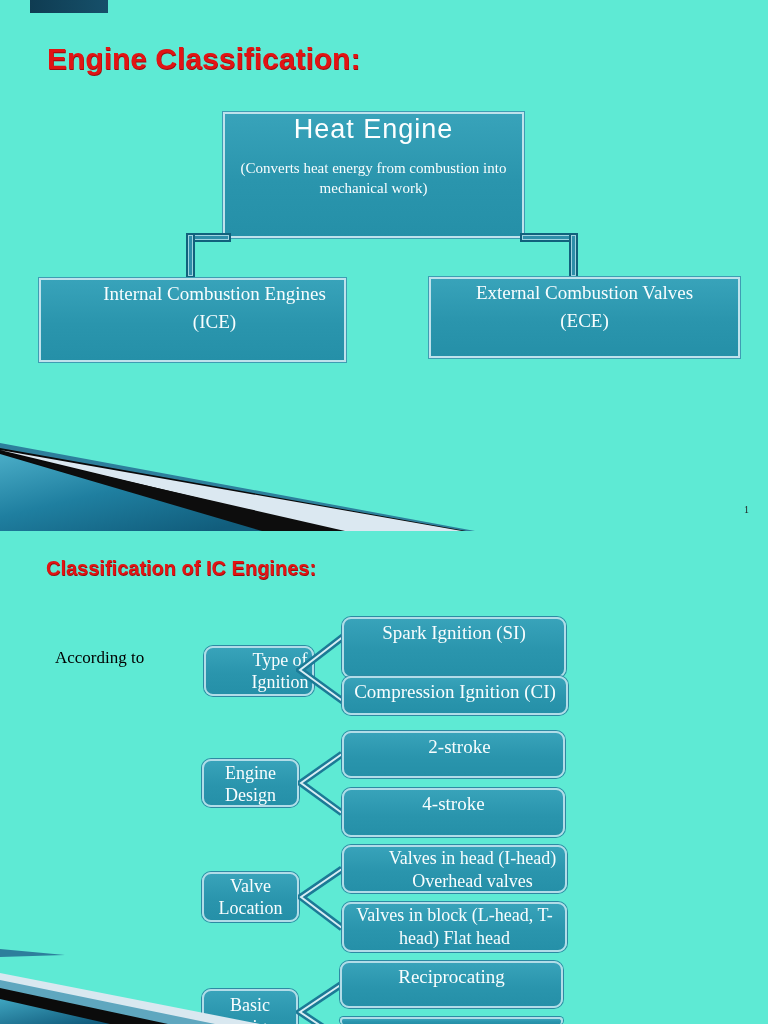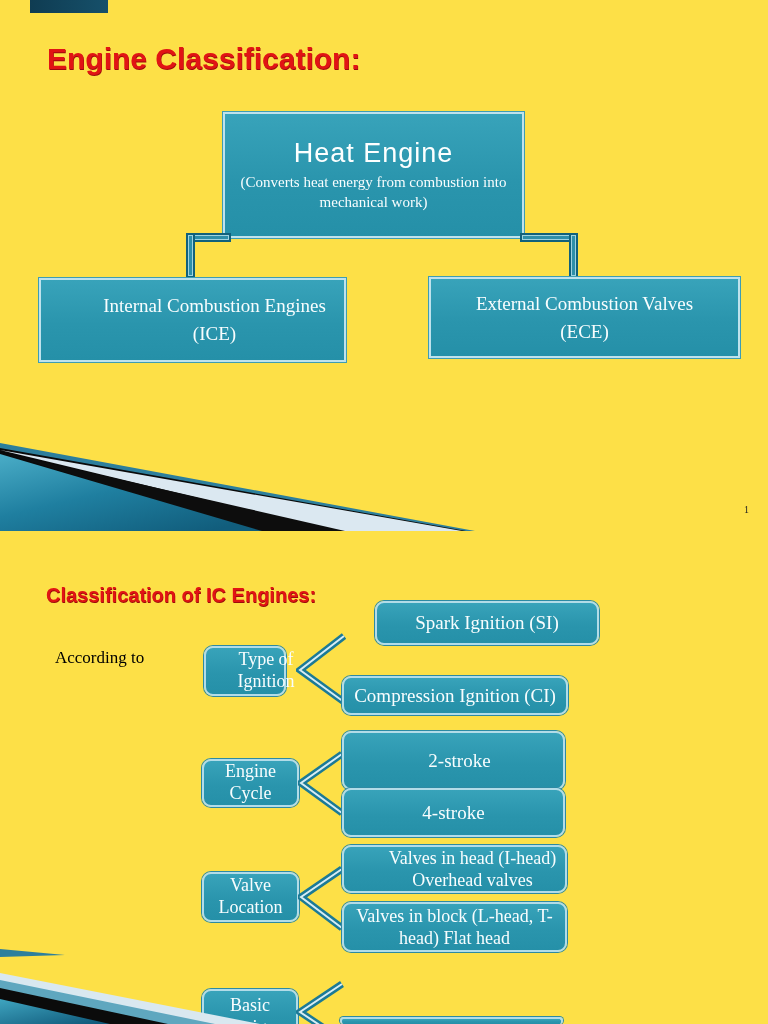--- a/index.html
+++ b/index.html
@@ -1,35 +1,35 @@
 <!DOCTYPE html>
 <html><head>
 <meta charset="utf-8">
 <style>
   html,body{margin:0;padding:0;background:#fff;}
-  #screen{position:relative;width:768px;height:1024px;background:#fde047;overflow:hidden;
+  #screen{position:relative;width:768px;height:1024px;background:#5eead4;overflow:hidden;
           font-family:"Liberation Serif","DejaVu Serif",serif;}
   .abs{position:absolute;}
 
   
   .slide-title{font-family:"Liberation Sans","DejaVu Sans",sans-serif;font-weight:bold;
                color:#e11414;text-shadow:0.5px 0.5px 0 #9b0b0b;}
   .t1{left:47px;top:42px;font-size:30px;letter-spacing:0px;}
-  .t2{left:46px;top:584px;font-size:20px;}
+  .t2{left:46px;top:557px;font-size:20px;}
 
   
   .tealbox{background:linear-gradient(180deg,#38a3ba 0%,#2a95ad 55%,#2590a8 100%);
            border:2px solid #bfe2ec;box-shadow:0 0 0 1px #3e9db3;
-           color:#f8fdfe;display:flex;flex-direction:column;align-items:center;justify-content:center;
+           color:#f8fdfe;display:flex;flex-direction:column;align-items:center;justify-content:flex-start;
            text-align:center;box-sizing:border-box;}
   .rounded{border-radius:9px;border-color:#b2dce8;box-shadow:0 0 0 1px #2d8aa3;}
 
   .heat-title{font-family:"Liberation Sans","DejaVu Sans",sans-serif;font-size:27px;
               font-weight:400;letter-spacing:1px;color:#fdffff;}
-  .heat-sub{font-size:15px;line-height:1.3;margin-top:4px;padding:0 14px;}
+  .heat-sub{font-size:15px;line-height:1.3;margin-top:14px;padding:0 14px;}
   .big-serif{font-size:19px;line-height:1.45;}
   .label-serif{font-size:18px;line-height:1.2;padding:2px 6px;}
 
   
   .conn{background:#2e8fa9;border:2px solid #11617c;box-sizing:border-box;
         box-shadow:inset 0 0 0 1px #9ed3e0;}
 
   
   .chev-dark{stroke:#1b7a96;stroke-width:7;fill:none;}
   .chev-light{stroke:#d8edf4;stroke-width:2;fill:none;}
@@ -84,42 +84,42 @@
     <polygon points="0,12 345,91 252,91" fill="#0d0d0d"></polygon>
     <polygon points="0,14 262,91 0,91" fill="url(#tg1)"></polygon>
   </svg>
 
   <div class="abs pagenum" style="left:744px;top:504px;">1</div>
 
   <div class="abs slide-title t2">Classification of IC Engines:</div>
 
   <div class="abs according" style="left:55px;top:648px;text-align:center;">According to</div>
 
-  <div class="abs tealbox rounded label-serif" style="left:204px;top:646px;width:82px;height:50px;padding-left:48px;">
+  <div class="abs tealbox rounded label-serif" style="left:204px;top:646px;width:110px;height:50px;padding-left:48px;">
     <div>Type of Ignition</div>
   </div>
   <svg class="abs" style="left:296px;top:628px;" width="50" height="80">
     <path class="chev-dark" d="M48,8 L4,42 L48,74"></path>
       <path class="chev-light" d="M48,8 L4,42 L48,74"></path>
   </svg>
-  <div class="abs tealbox rounded big-serif" style="left:342px;top:601px;width:224px;height:44px;margin-left:33px;">
+  <div class="abs tealbox rounded big-serif" style="left:342px;top:617px;width:224px;height:61px;">
     <div>Spark Ignition (SI)</div>
   </div>
   <div class="abs tealbox rounded big-serif" style="left:342px;top:676px;width:226px;height:39px;">
     <div>Compression Ignition (CI)</div>
   </div>
 
   <div class="abs tealbox rounded label-serif" style="left:202px;top:759px;width:97px;height:48px;">
-    <div>Engine Cycle</div>
+    <div>Engine Design</div>
   </div>
   <svg class="abs" style="left:298px;top:748px;" width="46" height="70">
     <path class="chev-dark" d="M44,6 L3,35 L44,65"></path>
       <path class="chev-light" d="M44,6 L3,35 L44,65"></path>
   </svg>
-  <div class="abs tealbox rounded big-serif" style="left:342px;top:731px;width:223px;height:59px;padding-left:12px;">
+  <div class="abs tealbox rounded big-serif" style="left:342px;top:731px;width:223px;height:47px;padding-left:12px;">
     <div>2-stroke</div>
   </div>
   <div class="abs tealbox rounded big-serif" style="left:342px;top:788px;width:223px;height:49px;">
     <div>4-stroke</div>
   </div>
 
   <div class="abs tealbox rounded label-serif" style="left:202px;top:872px;width:97px;height:50px;">
     <div>Valve Location</div>
   </div>
   <svg class="abs" style="left:298px;top:862px;" width="46" height="70">
@@ -133,20 +133,23 @@
     <div style="padding:0 12px;">Valves in block (L-head, T-head) Flat head</div>
   </div>
 
   <div class="abs tealbox rounded label-serif" style="left:202px;top:989px;width:96px;height:52px;justify-content:flex-start;padding-top:4px;">
     <div>Basic Design</div>
   </div>
   <svg class="abs" style="left:296px;top:978px;" width="48" height="46">
     <path class="chev-dark" d="M46,6 L4,34 L46,62"></path>
       <path class="chev-light" d="M46,6 L4,34 L46,62"></path>
   </svg>
+  <div class="abs tealbox rounded big-serif" style="left:340px;top:961px;width:223px;height:47px;">
+    <div>Reciprocating</div>
+  </div>
   <div class="abs tealbox rounded big-serif" style="left:340px;top:1017px;width:223px;height:7px;border-bottom:none;">
     <div></div>
   </div>
 
   <svg class="abs" style="left:0;top:944px;" width="768" height="80" viewBox="0 0 768 80">
     <polygon points="0,5 65,11 0,13" fill="#2d7f9c"></polygon>
     <polygon points="0,29 260,80 0,80" fill="#d9e8f0"></polygon>
     <polygon points="0,36 215,80 0,80" fill="#5fa7bf"></polygon>
     <polygon points="0,44 168,80 0,80" fill="#0b0b0b"></polygon>
     <polygon points="0,55 110,80 0,80" fill="url(#tg2)"></polygon>

